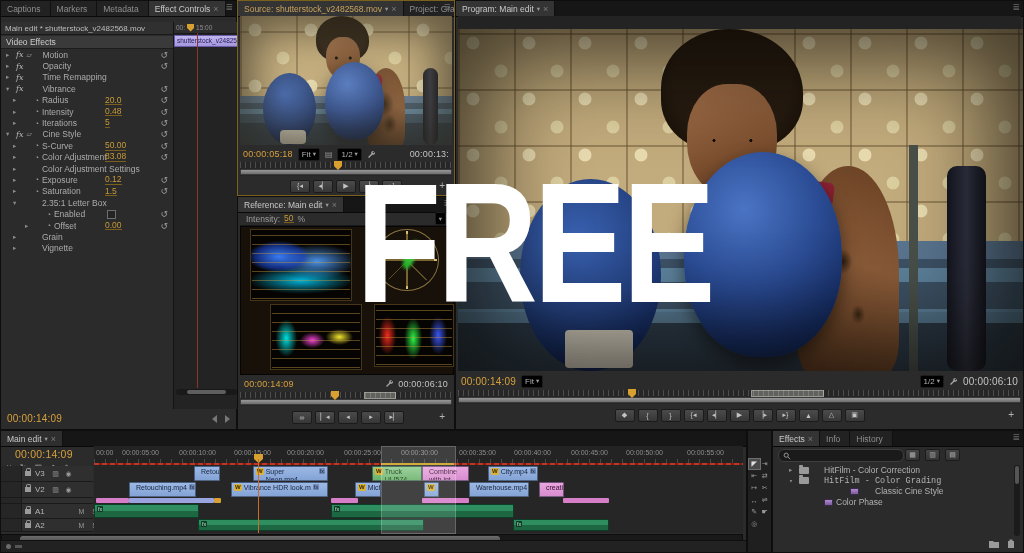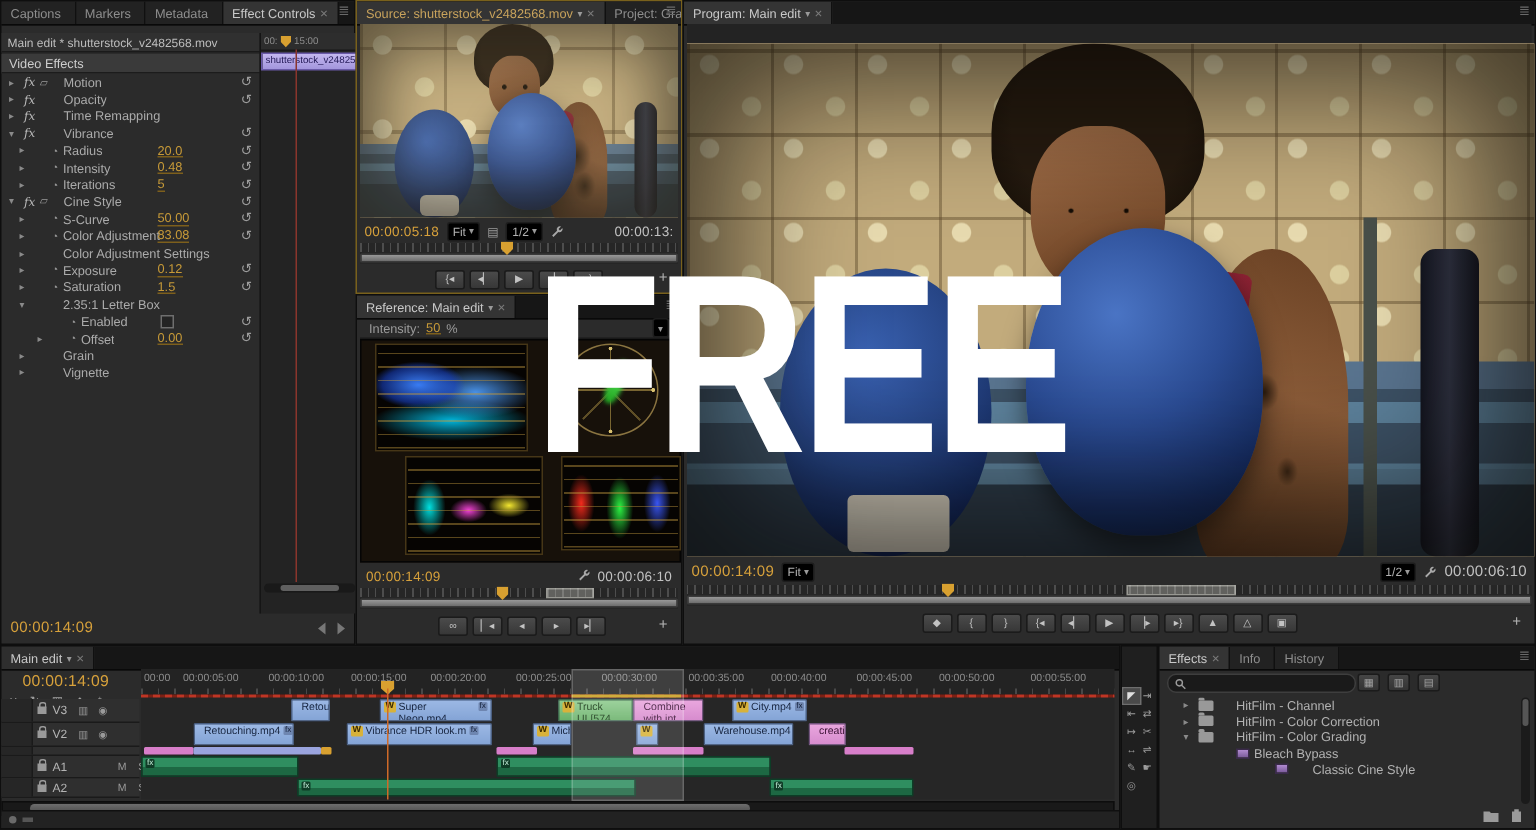--- a/index.html
+++ b/index.html
@@ -904,49 +904,43 @@
       <input value="" style="">
     </div>
     <div class="fbtns">
 
     <button class="fbtn">▦</button>
         <button class="fbtn">▥</button>
         <button class="fbtn">▤</button>
       </div>
     <div class="fx-tree">
 
-    <div class="tree-row" style="padding-left: 12px;">
-        <span class="arr">▸</span>
-        <span class="folder-ic"></span>
-        <span class="effect-ic" style="visibility: hidden;"></span>
-        <span class="tlabel">HitFilm - Channel</span>
-      </div>
         <div class="tree-row" style="padding-left: 12px;">
         <span class="arr">▸</span>
         <span class="folder-ic"></span>
         <span class="effect-ic" style="visibility: hidden;"></span>
         <span class="tlabel">HitFilm - Color Correction</span>
       </div>
-        <div class="tree-row" style="padding-left: 12px;">
+        <div class="tree-row" style="padding-left: 12px; font-family: Liberation Mono, monospace;">
         <span class="arr">▾</span>
         <span class="folder-ic"></span>
         <span class="effect-ic" style="visibility: hidden;"></span>
         <span class="tlabel">HitFilm - Color Grading</span>
-      </div>
-        <div class="tree-row" style="padding-left: 24px;">
-        <span class="arr" style="visibility: hidden;"></span>
-        <span class="folder-ic" style="visibility: hidden;"></span>
-        <span class="effect-ic"></span>
-        <span class="tlabel">Bleach Bypass</span>
       </div>
         <div class="tree-row" style="padding-left: 24px; gap: 16px;">
         <span class="arr" style="visibility: hidden;"></span>
         <span class="folder-ic" style="visibility: hidden;"></span>
         <span class="effect-ic"></span>
         <span class="tlabel">Classic Cine Style</span>
+      </div>
+        <div class="tree-row" style="padding-left: 24px;">
+        <span class="arr" style="visibility: hidden;"></span>
+        <span class="folder-ic" style="visibility: hidden;"></span>
+        <span class="effect-ic"></span>
+        <span class="tlabel">Color Phase</span>
       </div>
       </div>
     <div class="fx-scroll"></div>
     <div class="fx-bottom">
       <svg viewBox="0 0 12 10" width="12" height="10">
           <path d="M1 2h4l1 1h5v6H1z" fill="#9a9a9a"></path>
         </svg>
       <svg viewBox="0 0 8 10" width="8" height="10">
           <path d="M1 2h6v7H1z M2.5 0.5h3v1.5h-3z" fill="#9a9a9a"></path>
         </svg>

